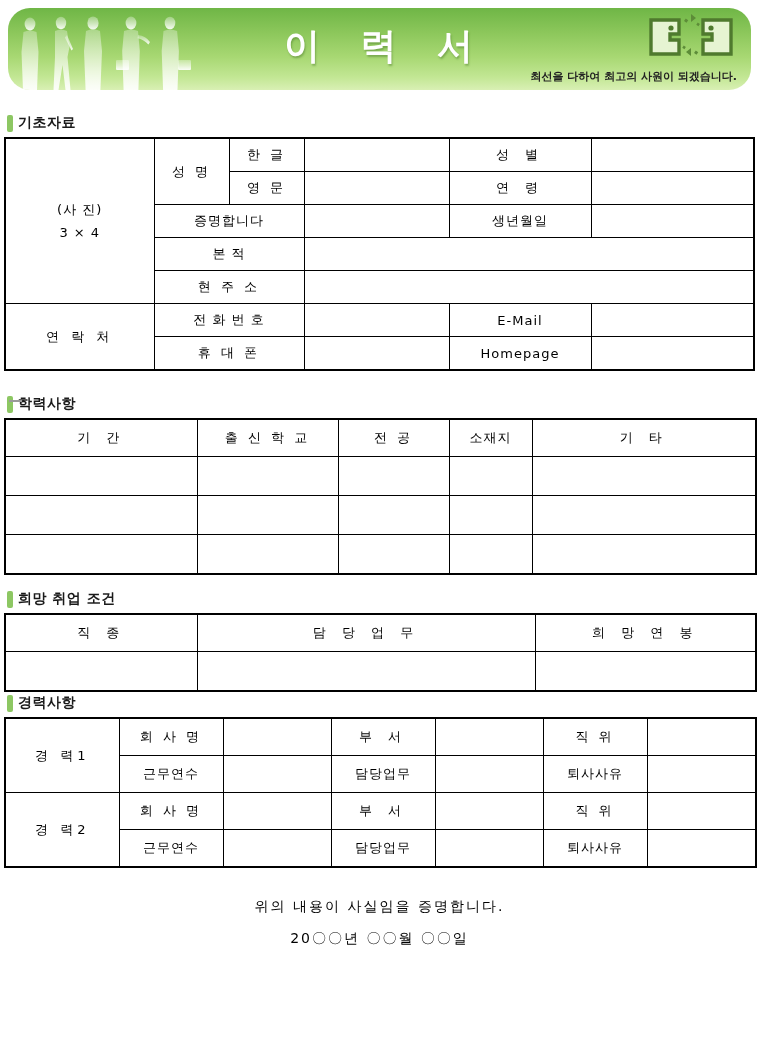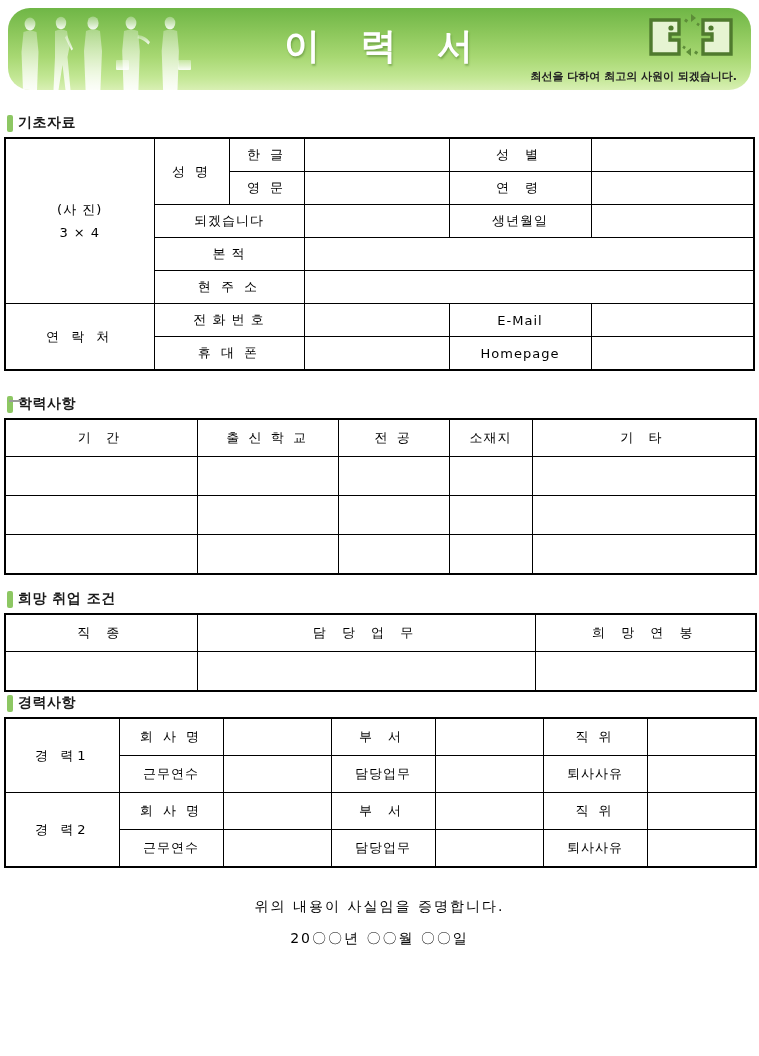--- a/index.html
+++ b/index.html
@@ -84,21 +84,21 @@
   }
   .section-label {
     font-size: 14px;
     font-weight: bold;
     color: #1a1a1a;
     letter-spacing: 0.5px;
   }
 
   .sec-wrap { margin: 0 4px; }
   .sec-basic  { margin-top: 22px; }
-  .sec-edu    { margin-top: 22px; font-family: Liberation Serif, serif; }
+  .sec-edu    { margin-top: 22px; }
   .sec-job    { margin-top: 13px; }
   .sec-career { }
 
   
   table.form {
     border-collapse: collapse;
     width: 751px;
     table-layout: fixed;
     border: 2px solid #000000;
   }
@@ -250,21 +250,21 @@
           <td class="lbl lbl-wide">성    별</td>
           <td class="blank"></td>
         </tr>
         <tr>
           <td class="lbl lbl-mid">영  문</td>
           <td class="blank"></td>
           <td class="lbl lbl-wide">연    령</td>
           <td class="blank"></td>
         </tr>
         <tr>
-          <td class="lbl" colspan="2">되겠습니다</td>
+          <td class="lbl" colspan="2">증명합니다</td>
           <td class="blank"></td>
           <td class="lbl">생년월일</td>
           <td class="blank"></td>
         </tr>
         <tr>
           <td class="lbl" colspan="2">본        적</td>
           <td class="blank" colspan="3"></td>
         </tr>
         <tr>
           <td class="lbl lbl-mid" colspan="2">현  주  소</td>

